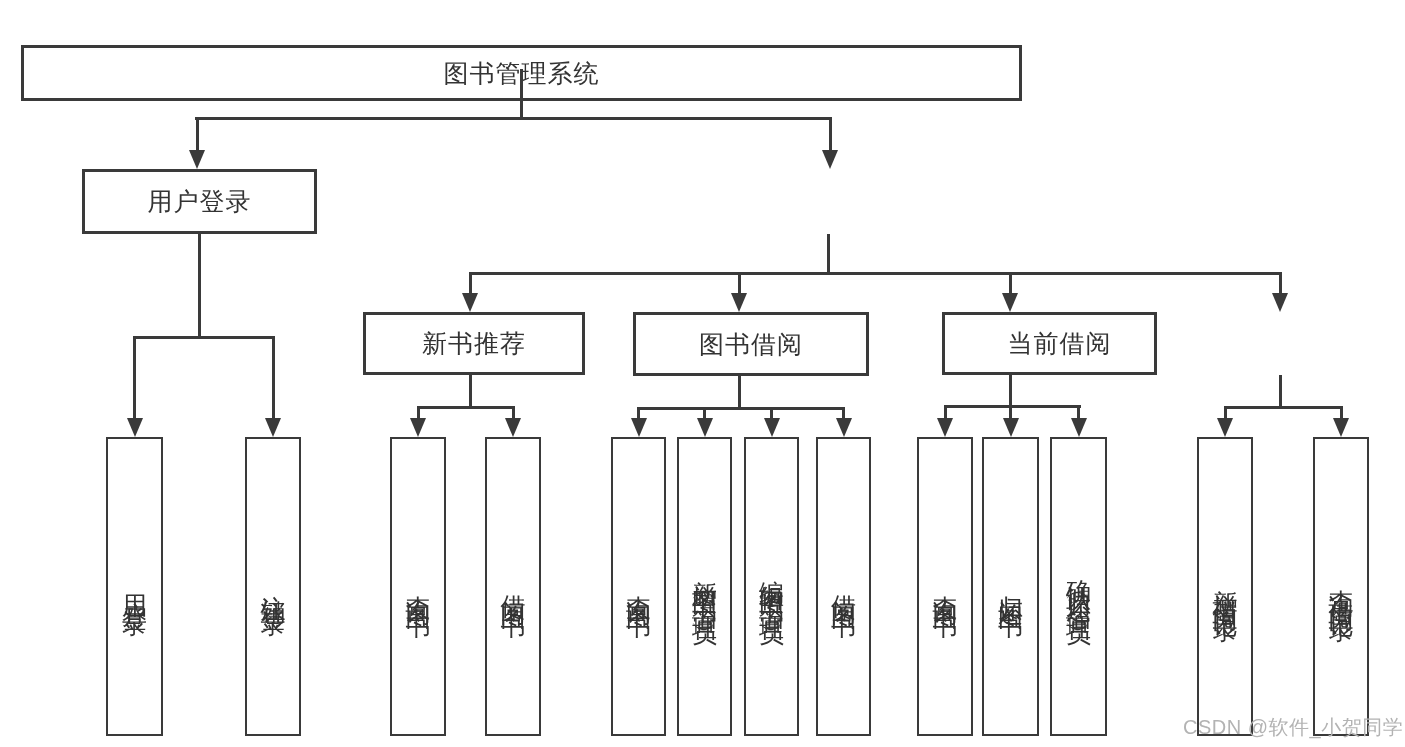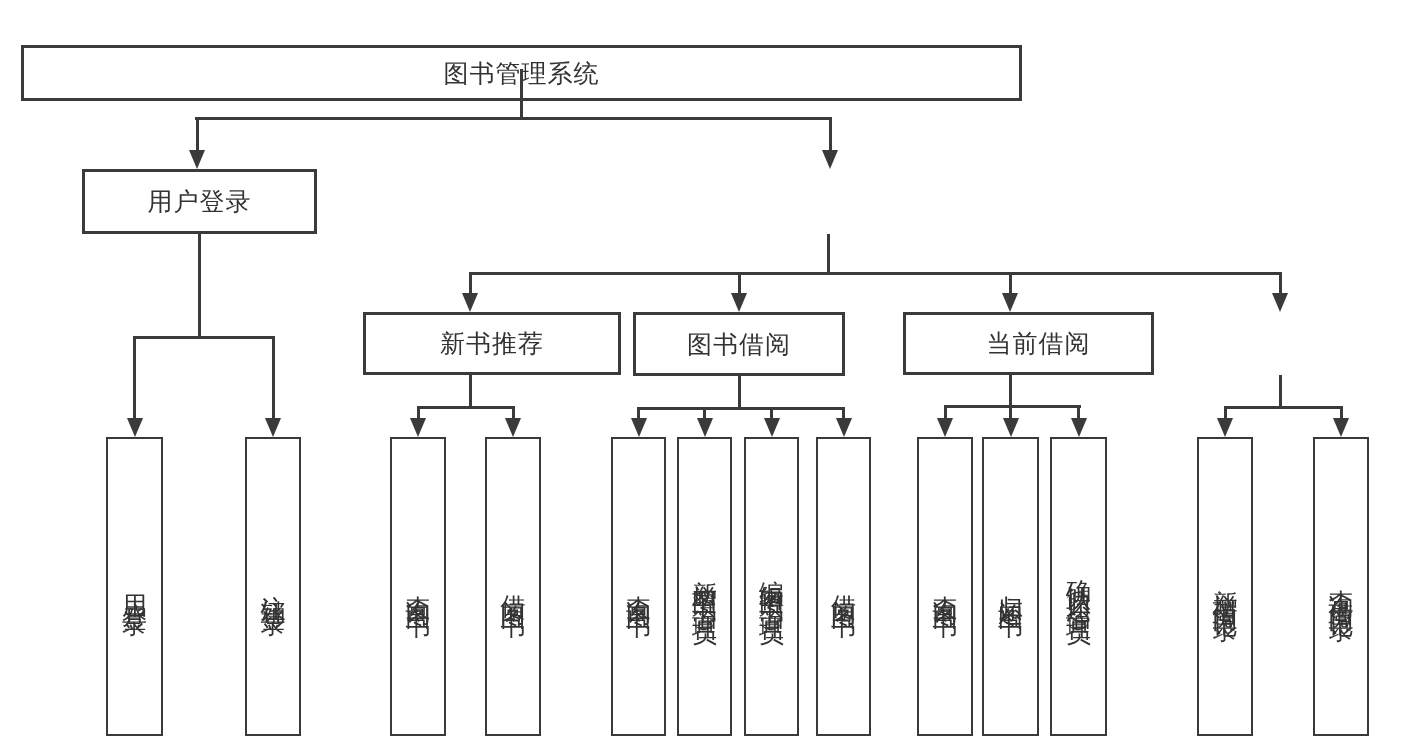--- a/index.html
+++ b/index.html
@@ -82,27 +82,27 @@
   <div class="h" style="left:468.5px;top:272px;width:813px;"></div>
   <div class="v" style="left:468.5px;top:272px;height:22px;"></div>
   <div class="arr" style="left:462px;top:293px;"></div>
   <div class="v" style="left:737.5px;top:272px;height:22px;"></div>
   <div class="arr" style="left:731px;top:293px;"></div>
   <div class="v" style="left:1008.5px;top:272px;height:22px;"></div>
   <div class="arr" style="left:1002px;top:293px;"></div>
   <div class="v" style="left:1278.5px;top:272px;height:22px;"></div>
   <div class="arr" style="left:1272px;top:293px;"></div>
 
-  <div class="box" style="left:363px;top:312px;width:258px;height:63px;">
+  <div class="box" style="left:363px;top:312px;width:222px;height:63px;">
     <span class="lbl">新书推荐</span>
   </div>
-  <div class="box" style="left:633px;top:312px;width:212px;height:64px;">
+  <div class="box" style="left:633px;top:312px;width:236px;height:64px;">
     <span class="lbl">图书借阅</span>
   </div>
-  <div class="box" style="left:903px;top:312px;width:251px;height:63px;padding-left:20px;">
+  <div class="box" style="left:942px;top:312px;width:215px;height:63px;padding-left:20px;">
     <span class="lbl">当前借阅</span>
   </div>
 
   <div class="v" style="left:469px;top:375px;height:31px;"></div>
   <div class="h" style="left:416.5px;top:406px;width:98px;"></div>
   <div class="v" style="left:416.5px;top:406px;height:13px;"></div>
   <div class="arr" style="left:410px;top:418px;"></div>
   <div class="v" style="left:511.5px;top:406px;height:13px;"></div>
   <div class="arr" style="left:505px;top:418px;"></div>
 
@@ -170,14 +170,15 @@
     <span class="vlbl">确认归还（管理员）</span>
   </div>
 
   <div class="box leaf" style="left:1197px;top:437px;width:56px;height:299px;">
     <span class="vlbl">新增借阅记录</span>
   </div>
   <div class="box leaf" style="left:1313px;top:437px;width:56px;height:299px;">
     <span class="vlbl">查询借阅记录</span>
   </div>
 
+  <div class="watermark">CSDN @软件_小贺同学</div>
 
 </div>
 
 </body></html>

